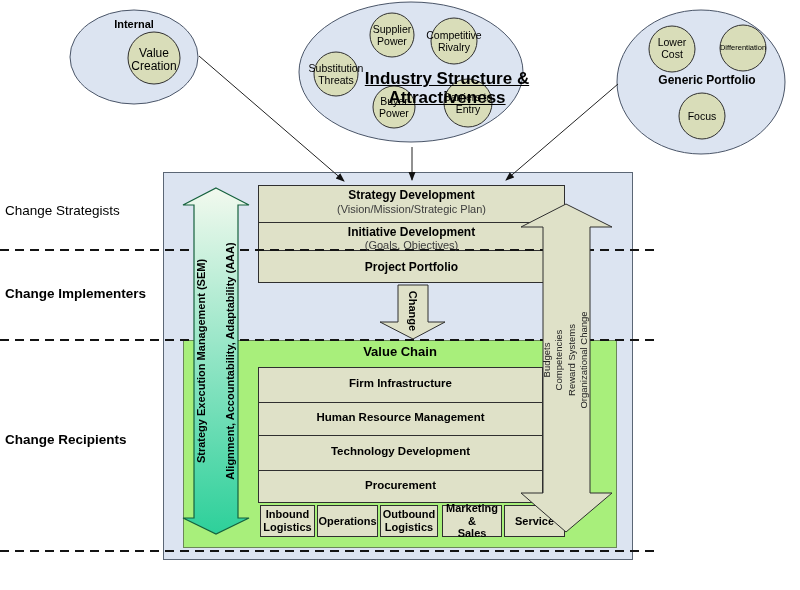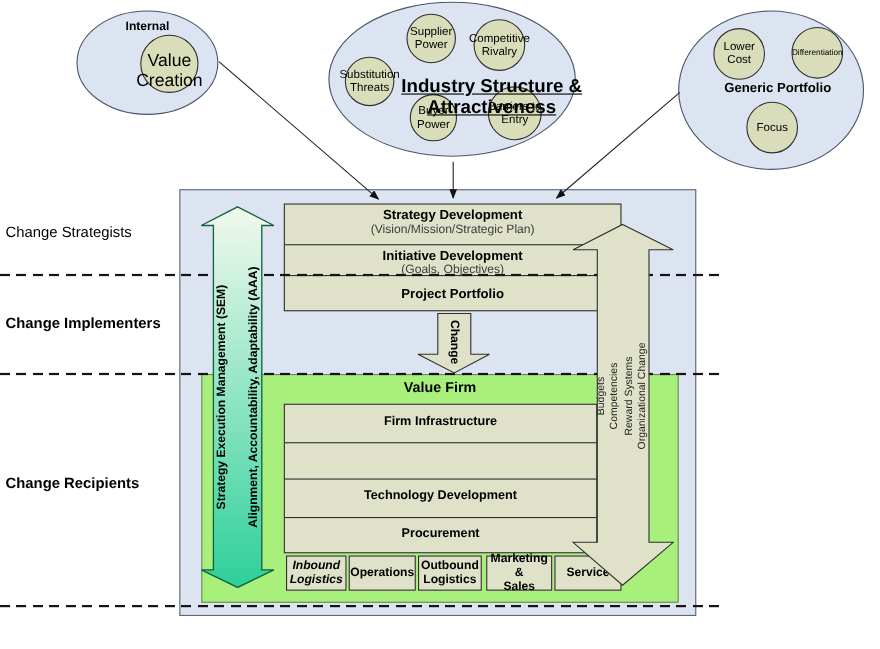--- a/index.html
+++ b/index.html
@@ -12,32 +12,32 @@
   .txt{position:absolute;z-index:5;white-space:pre-line;text-align:center;line-height:1.12;}
   
   #outer-box{left:163px;top:172px;width:468px;height:386px;background:#dce4f1;border:1px solid #5b6675;z-index:2;}
   #strategy-stack{left:258px;top:185px;width:307px;height:98px;background:#dfe1c8;border:1px solid #2f2f2f;box-sizing:border-box;z-index:2;}
   #green-box{left:183px;top:340px;width:434px;height:208px;background:#a8ef7b;border:1px solid #6a8758;box-sizing:border-box;z-index:2;}
   #vc-inner{left:258px;top:367px;width:285px;height:136px;background:#dfe1c8;border:1px solid #2f2f2f;box-sizing:border-box;z-index:2;}
   .hline{position:absolute;left:0;right:0;height:1px;background:#2f2f2f;}
   .pbox{position:absolute;top:505px;height:32px;background:#dfe1c8;border:1px solid #2f2f2f;box-sizing:border-box;
         display:flex;align-items:center;justify-content:center;font-weight:bold;font-size:11px;
         text-align:center;white-space:pre-line;line-height:1.15;z-index:2;}
-  #pbox-0{left:260px;width:55px;font-style:italic;} #pbox-1{left:317px;width:61px;} #pbox-2{left:380px;width:58px;}
+  #pbox-0{left:260px;width:55px;} #pbox-1{left:317px;width:61px;} #pbox-2{left:380px;width:58px;}
   #pbox-3{left:442px;width:60px;} #pbox-4{left:504px;width:61px;}
   
   .dash{position:absolute;left:0;width:654px;height:2px;z-index:3;
         background:repeating-linear-gradient(90deg,#141414 0 9px,transparent 9px 15px);}
   #dash-1{top:249px;} #dash-2{top:339px;} #dash-3{top:550px;}
   
   #lbl-strategists{left:5px;top:203px;width:160px;text-align:left;font-size:13.5px;font-weight:normal;white-space:nowrap;}
   #lbl-implementers{left:5px;top:286px;width:170px;text-align:left;font-size:13.5px;font-weight:bold;white-space:nowrap;}
   #lbl-recipients{left:5px;top:432px;width:170px;text-align:left;font-size:13.5px;font-weight:bold;white-space:nowrap;}
   #t-internal{left:94px;top:18px;width:80px;font-size:11px;font-weight:bold;}
-  #t-value-creation{left:114px;top:47px;width:80px;font-size:16px;}
+  #t-value-creation{left:114px;top:47px;width:80px;font-size:12px;}
   #t-industry{left:327px;top:69px;width:240px;font-size:17px;font-weight:bold;text-decoration:underline;}
   #t-supplier{left:352px;top:24px;width:80px;font-size:10.5px;}
   #t-rivalry{left:414px;top:30px;width:80px;font-size:10.5px;}
   #t-substitution{left:296px;top:63px;width:80px;font-size:10.5px;}
   #t-buyer{left:354px;top:96px;width:80px;font-size:10.5px;}
   #t-barriers{left:428px;top:92px;width:80px;font-size:10.5px;}
   #t-generic{left:637px;top:74px;width:140px;font-size:12px;font-weight:bold;}
   #t-lower{left:632px;top:37px;width:80px;font-size:10.5px;}
   #t-diff{left:708px;top:44px;width:70px;font-size:7.5px;}
   #t-focus{left:662px;top:111px;width:80px;font-size:10.5px;}
@@ -149,22 +149,23 @@
   <div class="txt" id="t-focus">Focus</div>
 
   <div class="txt" id="t-strategy-title">Strategy Development</div>
   <div class="txt" id="t-strategy-sub">(Vision/Mission/Strategic Plan)</div>
   <div class="txt" id="t-initiative-sub">(Goals, Objectives)</div>
   <div class="txt" id="t-initiative-title">Initiative Development</div>
   <div class="txt" id="t-portfolio">Project Portfolio</div>
 
   <div class="txt" id="t-change">Change</div>
 
-  <div class="txt" id="t-vc-title">Value Firm</div>
+  <div class="txt" id="t-vc-title">Value Chain</div>
   <div class="txt" id="t-row-0">Firm Infrastructure</div>
+  <div class="txt" id="t-row-1">Human Resource Management</div>
   <div class="txt" id="t-row-2">Technology Development</div>
   <div class="txt" id="t-row-3">Procurement</div>
 
   <div class="txt" id="t-sem">
     <span style="display:block;">Strategy Execution Management (SEM)</span>
     <span style="display:block;">Alignment, Accountability, Adaptability (AAA)</span>
   </div>
   <div class="txt" id="t-levers">Budgets
 Competencies
 Reward Systems

